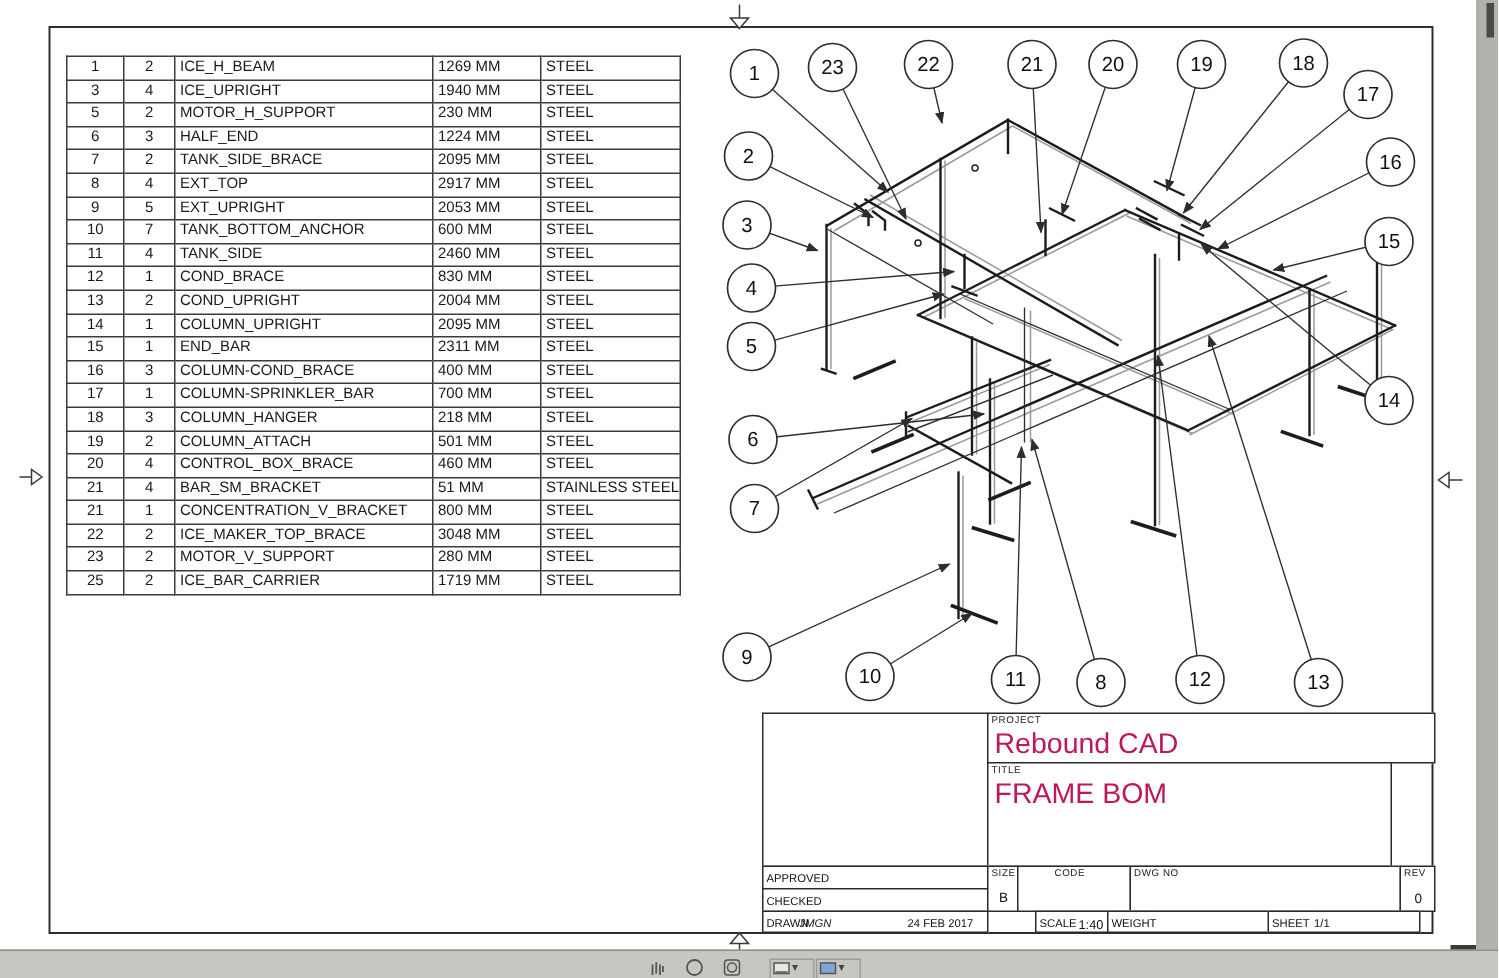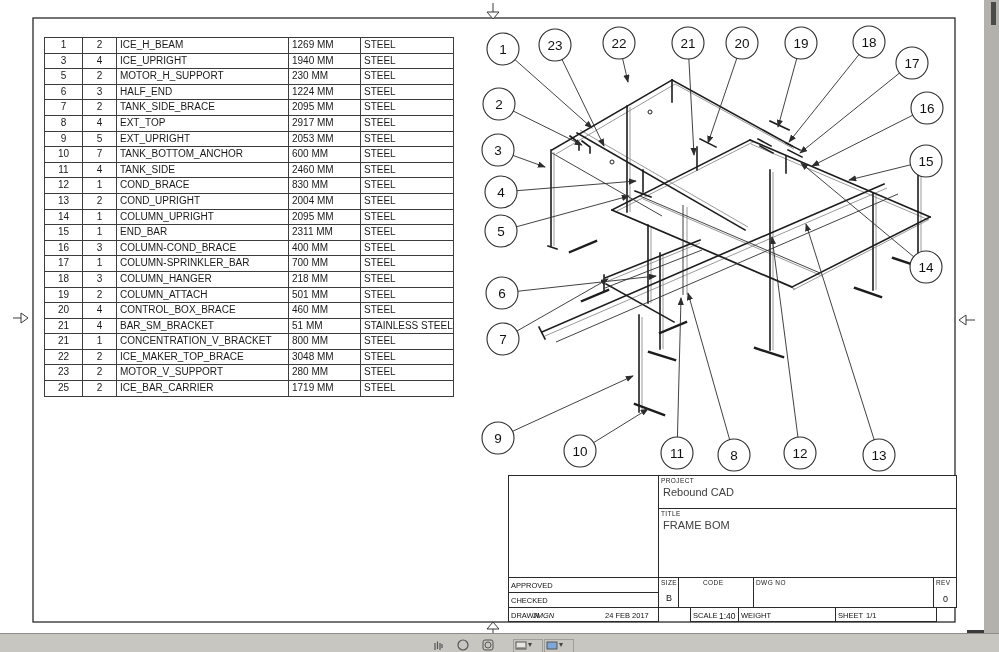--- a/index.html
+++ b/index.html
@@ -12,21 +12,21 @@
   #parts-table td,#parts-table th{border:1px solid #3c3c3c;font-size:10px;font-weight:normal;
       height:14.6px;line-height:14.6px;padding:0 3px;white-space:nowrap;overflow:hidden;}
   #parts-table .cap{ text-align:center;font-size:10.5px;height:12px;line-height:12px;}
   #parts-table .hd{ text-align:center;}
   #parts-table .c{ text-align:center;}
 
   
   #title-block{position:absolute;left:508px;top:475px;width:449px;height:147px;}
   .tb-cell{position:absolute;box-sizing:border-box;border:1px solid #2a2a2a;background:#fff;}
   .tb-label{position:absolute;left:2px;top:1px;font-size:6.5px;letter-spacing:.4px;color:#222;}
-  .tb-big{position:absolute;left:4px;top:10px;font-size:11px;color:#404040;}
+  .tb-big{position:absolute;left:4px;top:10px;font-size:19px;color:#be185d;}
   .tb-mid{position:absolute;font-size:9px;color:#111;}
   .tb-small{position:absolute;font-size:7.5px;color:#111;}
 
   
   #right-strip{position:absolute;left:984px;top:0;width:15px;height:634px;background:#b3b1ab;}
   #corner-mark-tr{position:absolute;left:991px;top:2px;width:5px;height:23px;background:#4a4a48;}
   #bottom-strip{position:absolute;left:0;top:633px;width:999px;height:19px;background:#c8c6c0;border-top:1px solid #8f8d89;}
   .tool-btn{position:absolute;top:639px;width:18px;height:13px;display:flex;align-items:flex-start;justify-content:center;}
   .tool-dd{position:absolute;top:639px;height:13px;background:#c8c6c0;border:1px solid #a09e9a;
            display:flex;align-items:flex-start;font-size:8px;color:#444;padding:0 1px;}
@@ -461,21 +461,21 @@
     </div>
     <div class="tb-cell" style="left:0;top:132px;width:151px;height:15px;">
       <span class="tb-small" style="left:2px;top:3px;">DRAWN</span>
       <span class="tb-small" style="left:24px;top:3px;font-style:italic;">JMGN</span>
       <span class="tb-small" style="left:96px;top:3px;">24 FEB 2017</span>
     </div>
     <div class="tb-cell" style="left:150px;top:0;width:299px;height:34px;">
       <span class="tb-label">PROJECT</span>
       <span class="tb-big">Rebound CAD</span>
     </div>
-    <div class="tb-cell" style="left:150px;top:33px;width:299px;height:70px;text-align:right;">
+    <div class="tb-cell" style="left:150px;top:33px;width:270px;height:70px;text-align:right;">
       <span class="tb-label">TITLE</span>
       <span class="tb-big">FRAME BOM</span>
     </div>
     <div class="tb-cell" style="left:150px;top:102px;width:21px;height:31px;">
       <span class="tb-label">SIZE</span>
       <span class="tb-mid" style="left:7px;top:15px;">B</span>
     </div>
     <div class="tb-cell" style="left:170px;top:102px;width:76px;height:31px;">
       <span class="tb-label" style="left:24px;">CODE</span>
     </div>
@@ -486,21 +486,21 @@
       <span class="tb-label">REV</span>
       <span class="tb-mid" style="left:9px;top:16px;">0</span>
     </div>
     <div class="tb-cell" style="left:150px;top:132px;width:81px;height:15px;margin-left:32px;">
       <span class="tb-small" style="left:2px;top:3px;">SCALE</span>
       <span class="tb-small" style="left:28px;top:3px;font-size:8.5px;">1:40</span>
     </div>
     <div class="tb-cell" style="left:230px;top:132px;width:141px;height:15px;text-decoration:underline;">
       <span class="tb-small" style="left:2px;top:3px;">WEIGHT</span>
     </div>
-    <div class="tb-cell" style="left:327px;top:132px;width:102px;height:15px;">
+    <div class="tb-cell" style="left:337px;top:132px;width:102px;height:15px;">
       <span class="tb-small" style="left:2px;top:3px;">SHEET</span>
       <span class="tb-small" style="left:30px;top:3px;">1/1</span>
     </div>
   </div>
 
   <div id="right-strip"></div>
   <div id="corner-mark-tr"></div>
   <div id="bottom-strip"></div>
 
   <div class="tool-btn" style="left:429px;">

